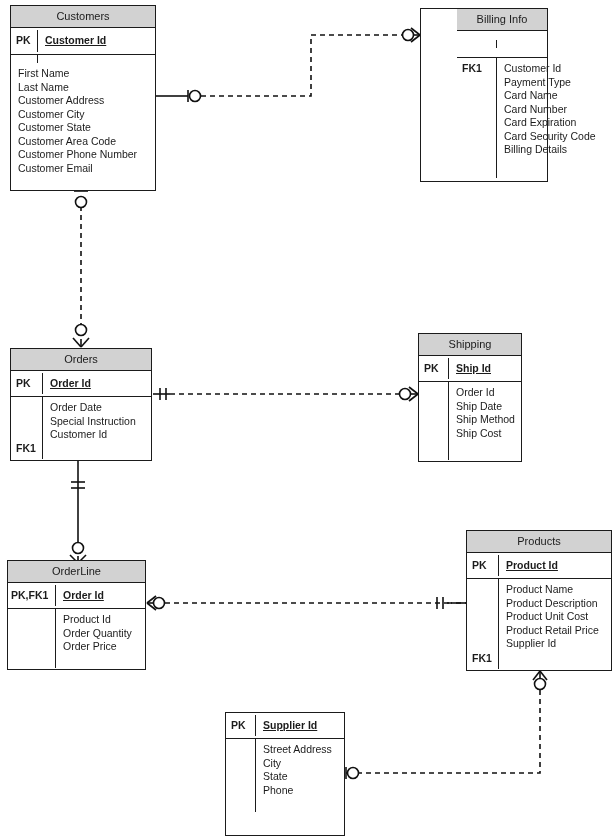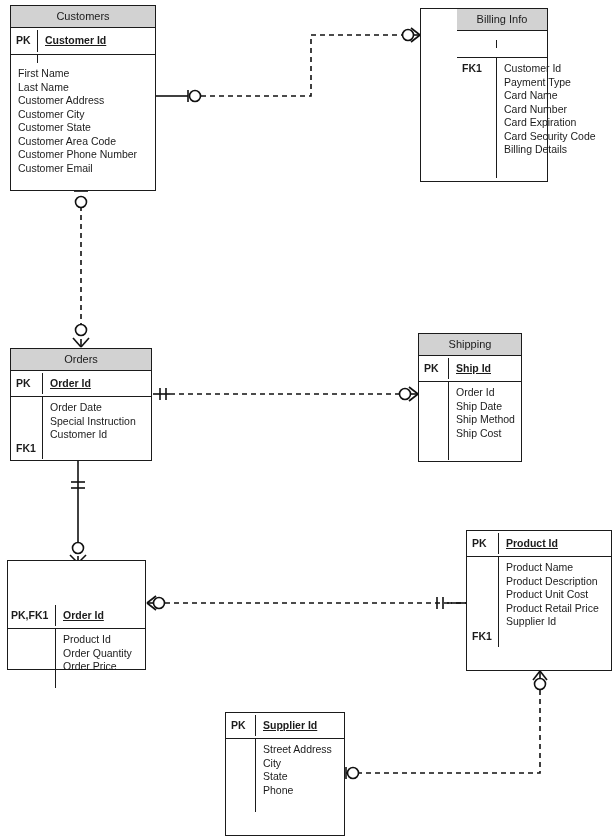--- a/index.html
+++ b/index.html
@@ -300,41 +300,43 @@
       <div class="attrcol">
         <div class="attr">Order Id</div>
         <div class="attr">Ship Date</div>
         <div class="attr">Ship Method</div>
         <div class="attr">Ship Cost</div>
       </div>
     </div>
   </div>
 
   <div class="entity" style="left:7px; top:560px; width:139px; height:110px;">
-    <div class="ent-section pk" style="height:26px;margin-top:42px;">
+    <div class="ent-title">OrderLine</div>
+    <div class="ent-section pk" style="height:26px;">
       <div class="keycol" style="width:48px; padding-left:3px;">
         <div class="keyline">PK,FK1</div>
       </div>
       <div class="attrcol">
         <div class="pkattr">Order Id</div>
       </div>
     </div>
     <div class="ent-section" style="height:59px;">
       <div class="keycol" style="width:48px; padding-left:3px;">
         <div class="keyline blank"></div>
       </div>
       <div class="attrcol">
         <div class="attr">Product Id</div>
         <div class="attr">Order Quantity</div>
         <div class="attr">Order Price</div>
       </div>
     </div>
   </div>
 
   <div class="entity" style="left:466px; top:530px; width:146px; height:141px;">
+    <div class="ent-title">Products</div>
     <div class="ent-section pk" style="height:26px;">
       <div class="keycol" style="width:32px;">
         <div class="keyline">PK</div>
       </div>
       <div class="attrcol">
         <div class="pkattr">Product Id</div>
       </div>
     </div>
     <div class="ent-section" style="height:90px;">
       <div class="keycol" style="width:32px;">

